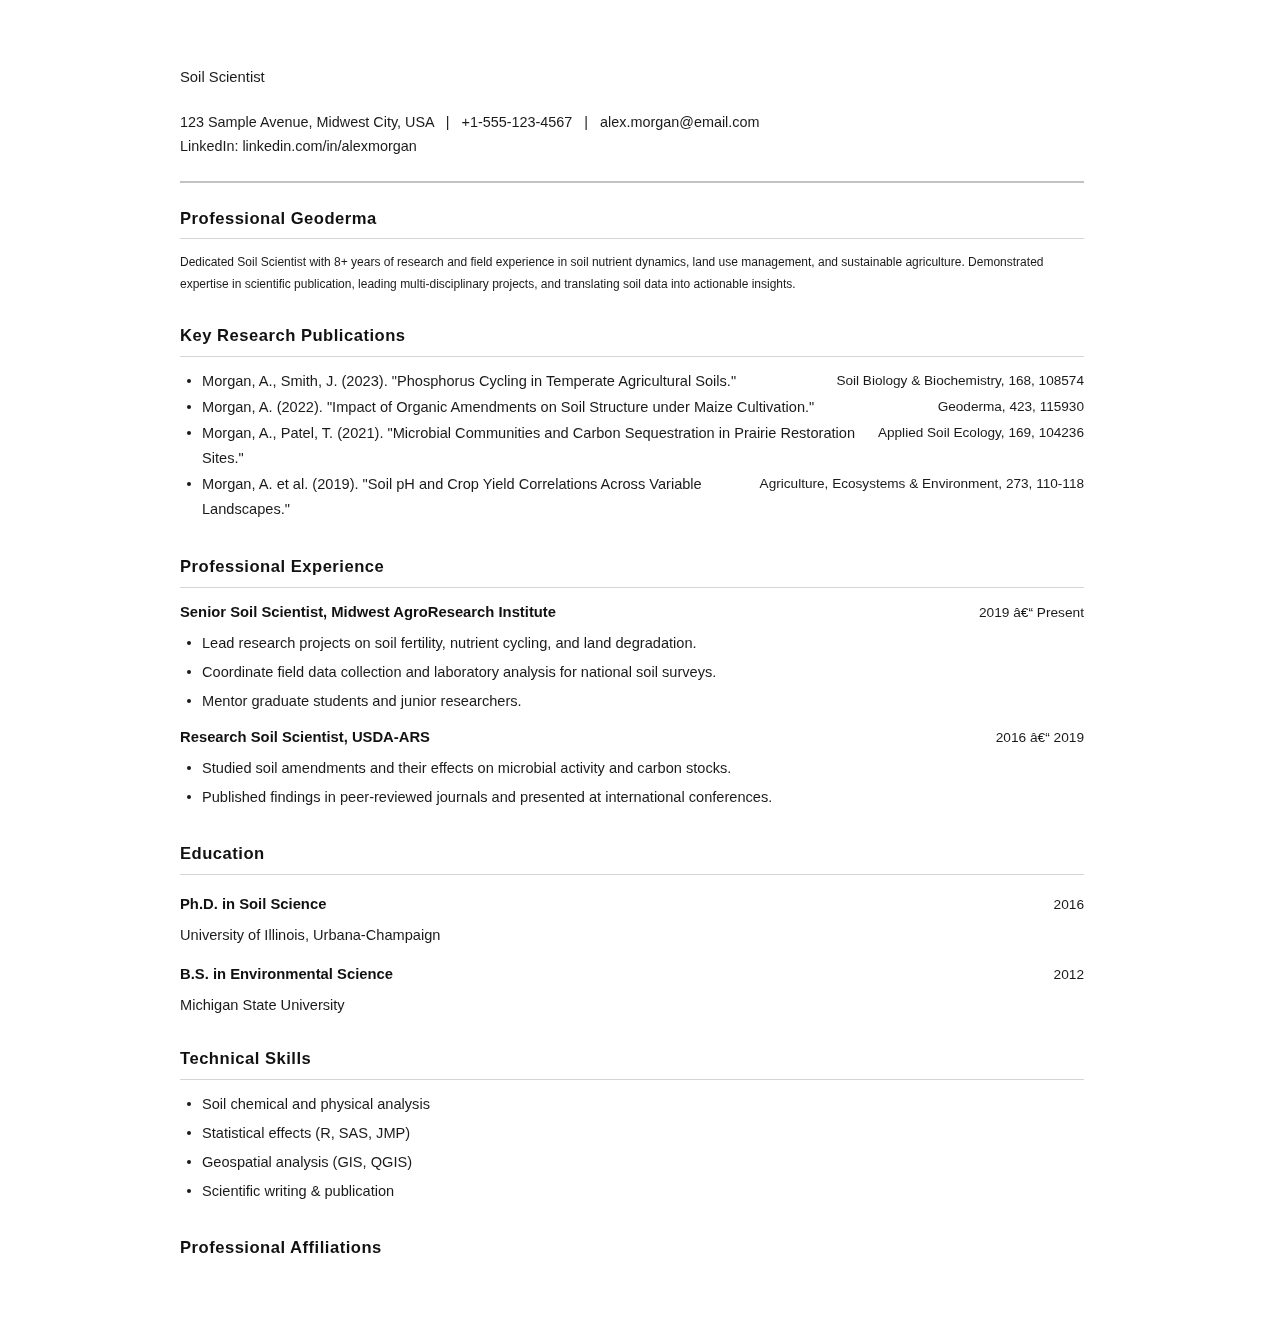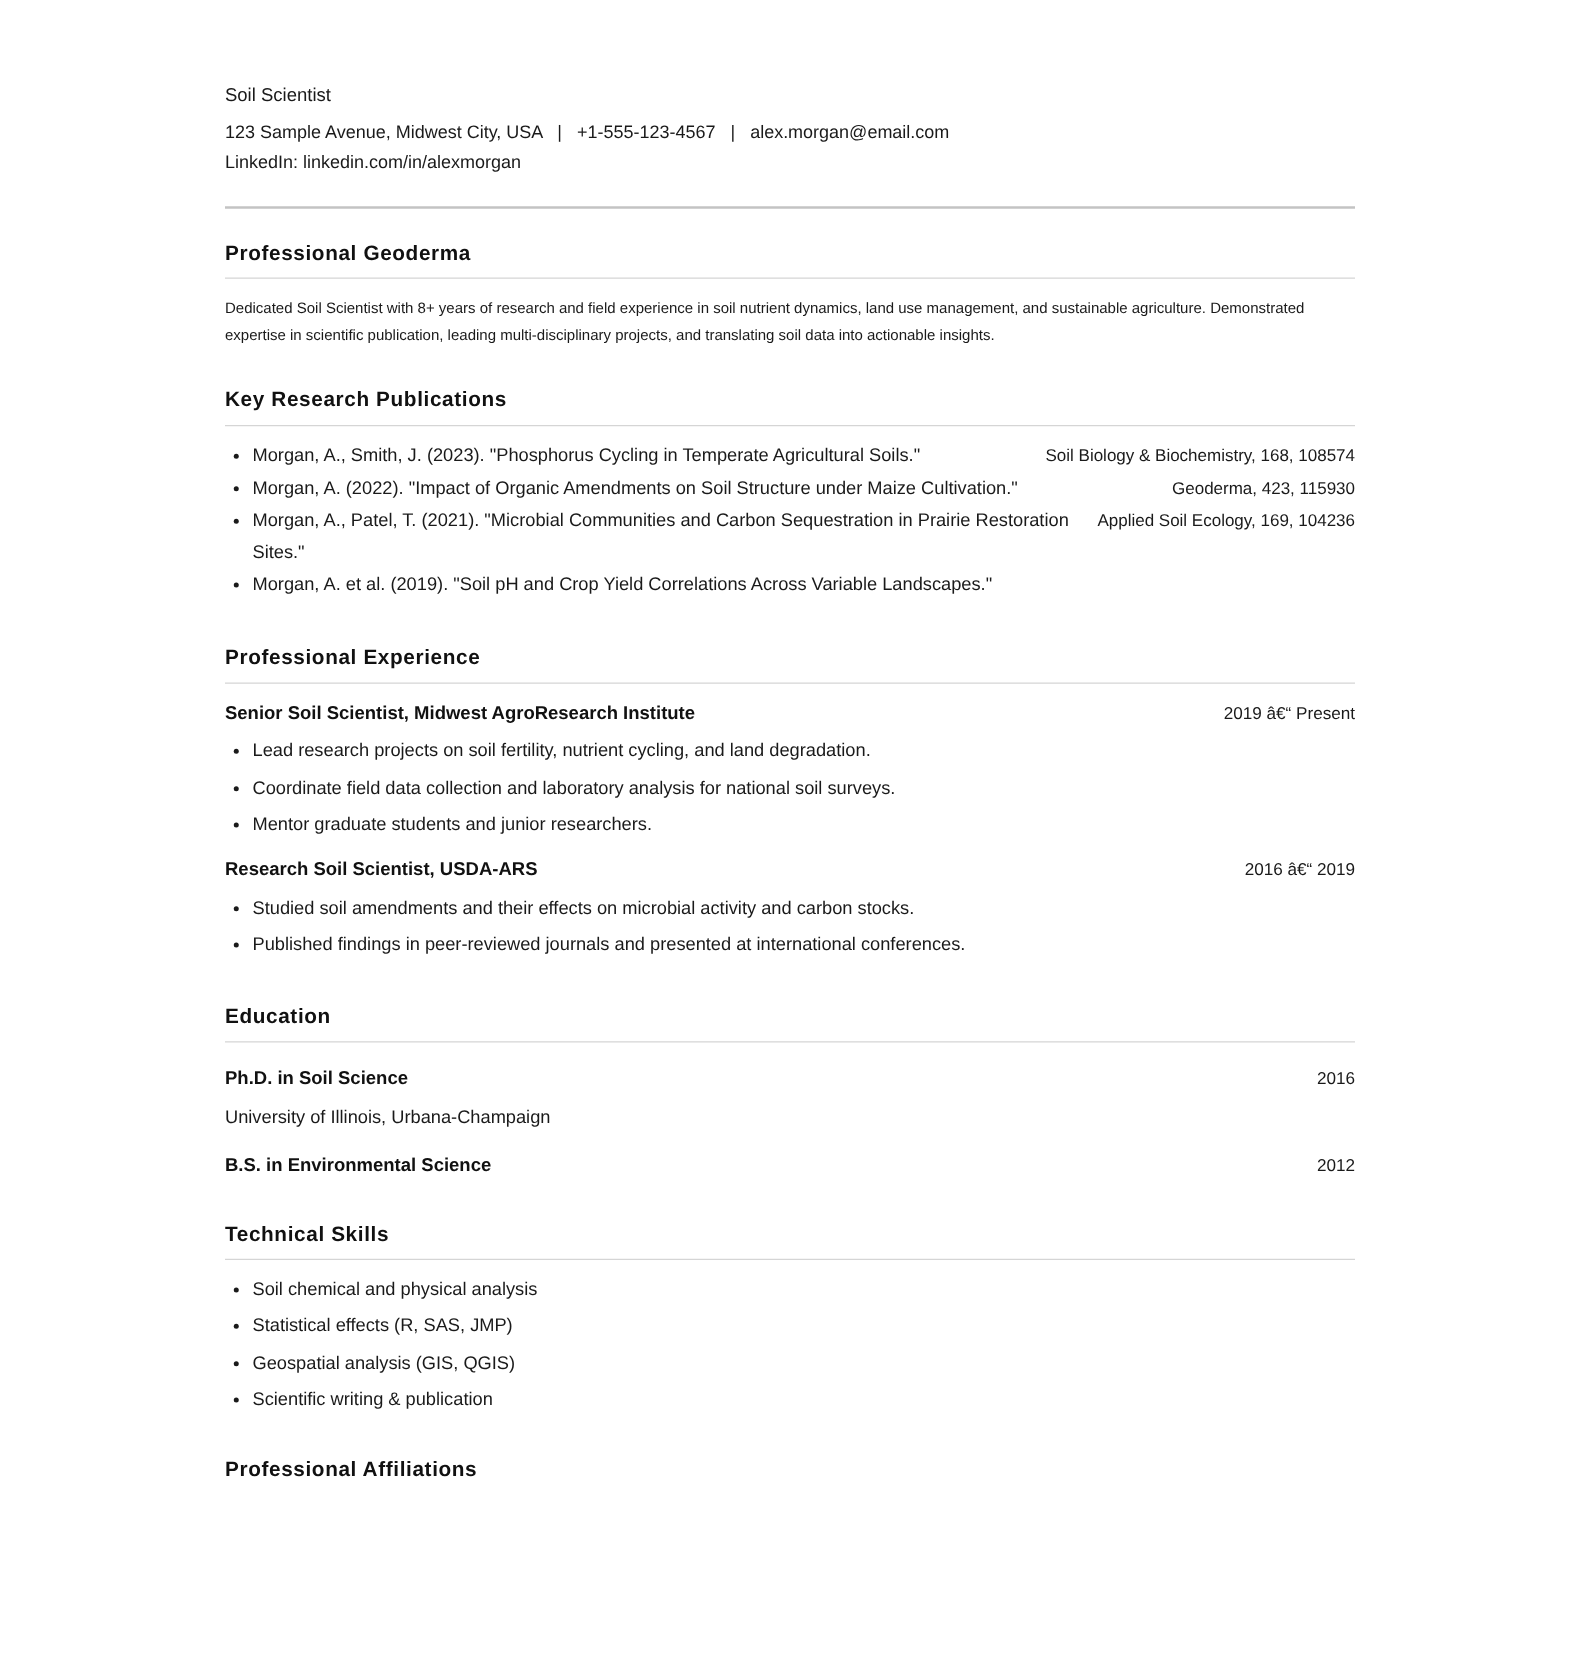--- a/index.html
+++ b/index.html
@@ -34,21 +34,21 @@
     line-height: 1.25;
     color: #111111;
   }
   .resume-title {
     font-size: 14.8px;
     margin: 16px 0 0 0;
     line-height: 1.3;
     color: #1a1a1a;
   }
   .contact-block {
-    margin-top: 8px;
+    margin-top: 24px;
   }
   .contact-line {
     font-size: 14.4px;
     line-height: 1.62;
     color: #1a1a1a;
     white-space: pre;
   }
   .header-rule {
     border: 0;
     border-top: 2px solid #c3c3c3;
@@ -236,20 +236,21 @@
         </li>
         <li>
           <span class="pub-journal">Geoderma, 423, 115930</span>
           <span class="pub-title">Morgan, A. (2022). "Impact of Organic Amendments on Soil Structure under Maize Cultivation."</span>
         </li>
         <li>
           <span class="pub-journal">Applied Soil Ecology, 169, 104236</span>
           <span class="pub-title">Morgan, A., Patel, T. (2021). "Microbial Communities and Carbon Sequestration in Prairie Restoration Sites."</span>
         </li>
         <li>
+          <span class="pub-journal">Agriculture, Ecosystems &amp; Environment, 273, 110-118</span>
           <span class="pub-title">Morgan, A. et al. (2019). "Soil pH and Crop Yield Correlations Across Variable Landscapes."</span>
         </li>
       </ul>
     </section>
 
     <section class="section section-experience">
       <h2 class="section-heading">Professional Experience</h2>
       <hr class="section-rule">
 
       <div class="job">
@@ -286,20 +287,21 @@
           <div class="edu-year">2016</div>
         </div>
         <div class="edu-school">University of Illinois, Urbana-Champaign</div>
       </div>
 
       <div class="edu-entry">
         <div class="edu-header">
           <div class="edu-degree">B.S. in Environmental Science</div>
           <div class="edu-year">2012</div>
         </div>
+        <div class="edu-school">Michigan State University</div>
       </div>
     </section>
 
     <section class="section section-skills">
       <h2 class="section-heading">Technical Skills</h2>
       <hr class="section-rule">
       <ul class="bullets">
         <li>Soil chemical and physical analysis</li>
         <li>Statistical effects (R, SAS, JMP)</li>
         <li>Geospatial analysis (GIS, QGIS)</li>

